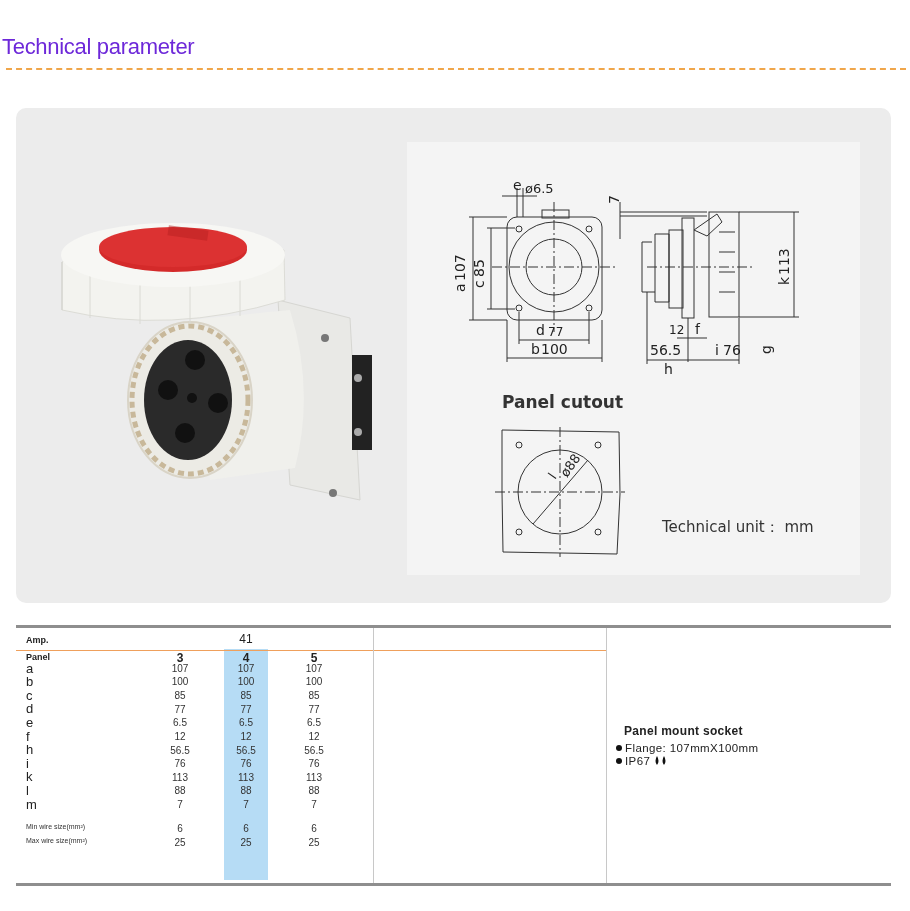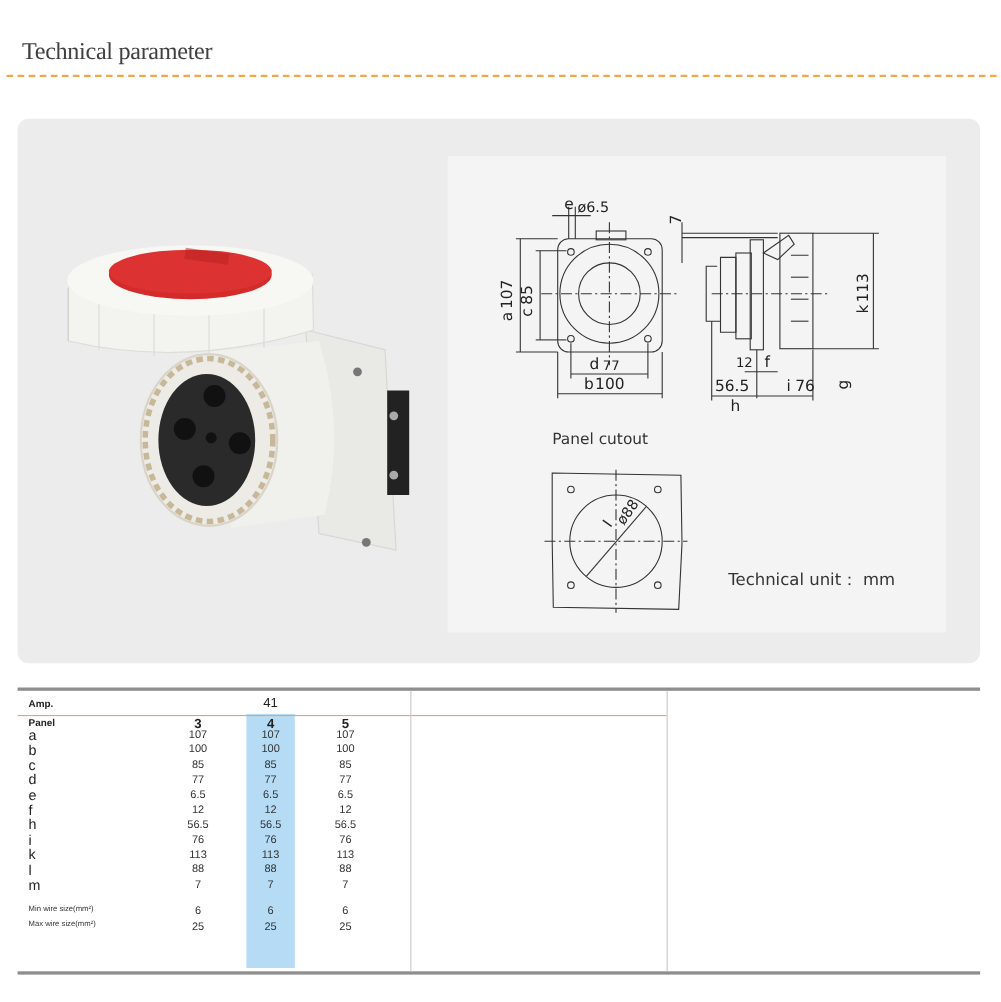--- a/index.html
+++ b/index.html
@@ -1,26 +1,26 @@
 <!DOCTYPE html>
 <html><head>
 <meta charset="utf-8">
 <style>
   html, body { margin:0; padding:0; background:#ffffff; }
   body { width:910px; height:911px; position:relative; overflow:hidden; font-family:"Liberation Sans", sans-serif; color:#222; }
 
-  .title { position:absolute; left:20px; top:34px; font-family:Liberation Serif, serif; font-size:22px; color:#404040; letter-spacing:-0.3px; }
+  .title { position:absolute; left:2px; top:34px; font-family:Liberation Sans, sans-serif; font-size:22px; color:#6d28d9; letter-spacing:-0.3px; }
   .title-rule { position:absolute; left:6px; top:68px; width:900px; border-top:2px dashed #f0a64a; }
 
   .panel { position:absolute; left:16px; top:108px; width:875px; height:495px; background:#ececec; border-radius:10px; }
   .photo { position:absolute; left:40px; top:200px; width:360px; height:330px; }
   .diagram { position:absolute; left:407px; top:142px; width:453px; height:433px; background:#f4f4f4; }
   .diagram svg { position:absolute; left:0; top:0; }
   .diag-label { position:absolute; font-family:"DejaVu Sans", sans-serif; color:#333; }
-  .cutout-label { left:95px; top:250px; font-size:14px; }
+  .cutout-label { left:95px; top:250px; font-size:17px;font-weight:bold; }
   .unit-label { left:255px; top:376px; font-size:15px; }
 
   .spec { position:absolute; left:16px; top:625px; width:875px; height:255px; border-top:3px solid #8e8e8e; border-bottom:3px solid #8e8e8e; }
   .vdiv1 { position:absolute; left:357px; top:0; width:1px; height:100%; background:#c8c8c8; }
   .vdiv2 { position:absolute; left:590px; top:0; width:1px; height:100%; background:#c8c8c8; }
   .amp-rule { position:absolute; left:0; top:22px; width:590px; height:1px; background:#efa05c; }
   .hl { position:absolute; left:208px; top:21px; width:44px; height:231px; background:#b6dcf5; }
   .cell { position:absolute; font-size:10px; color:#333; text-align:center; width:60px; }
   .rowlbl { position:absolute; left:10px; font-size:13px; color:#222; }
   .hdrlbl { position:absolute; left:10px; font-size:9px; font-weight:bold; color:#222; }
@@ -267,13 +267,29 @@
     <div class="cell" style="left:200px; top:195px;">6</div>
     <div class="cell" style="left:268px; top:195px;">6</div>
   </div>
   <div>
     <div class="wirelbl" style="top:209px;">Max wire size(mm²)</div>
     <div class="cell" style="left:134px; top:209px;">25</div>
     <div class="cell" style="left:200px; top:209px;">25</div>
     <div class="cell" style="left:268px; top:209px;">25</div>
   </div>
 
+  <div class="feat">
+    <div class="feat-title">Panel mount socket</div>
+    <div class="feat-item">
+      <span class="bullet"></span>
+      <span>Flange:  107mmX100mm</span>
+    </div>
+    <div class="feat-item" style="margin-top:1px;">
+      <span class="bullet"></span>
+      <span>IP67</span>
+      <span class="drops">
+        <svg width="14" height="9" viewBox="0 0 14 9">
+            <path d="M3,0 Q6,5 3,9 Q0,5 3,0Z M10,0 Q13,5 10,9 Q7,5 10,0Z" fill="#111"></path>
+          </svg>
+      </span>
+    </div>
+  </div>
 </div>
 
 </body></html>

